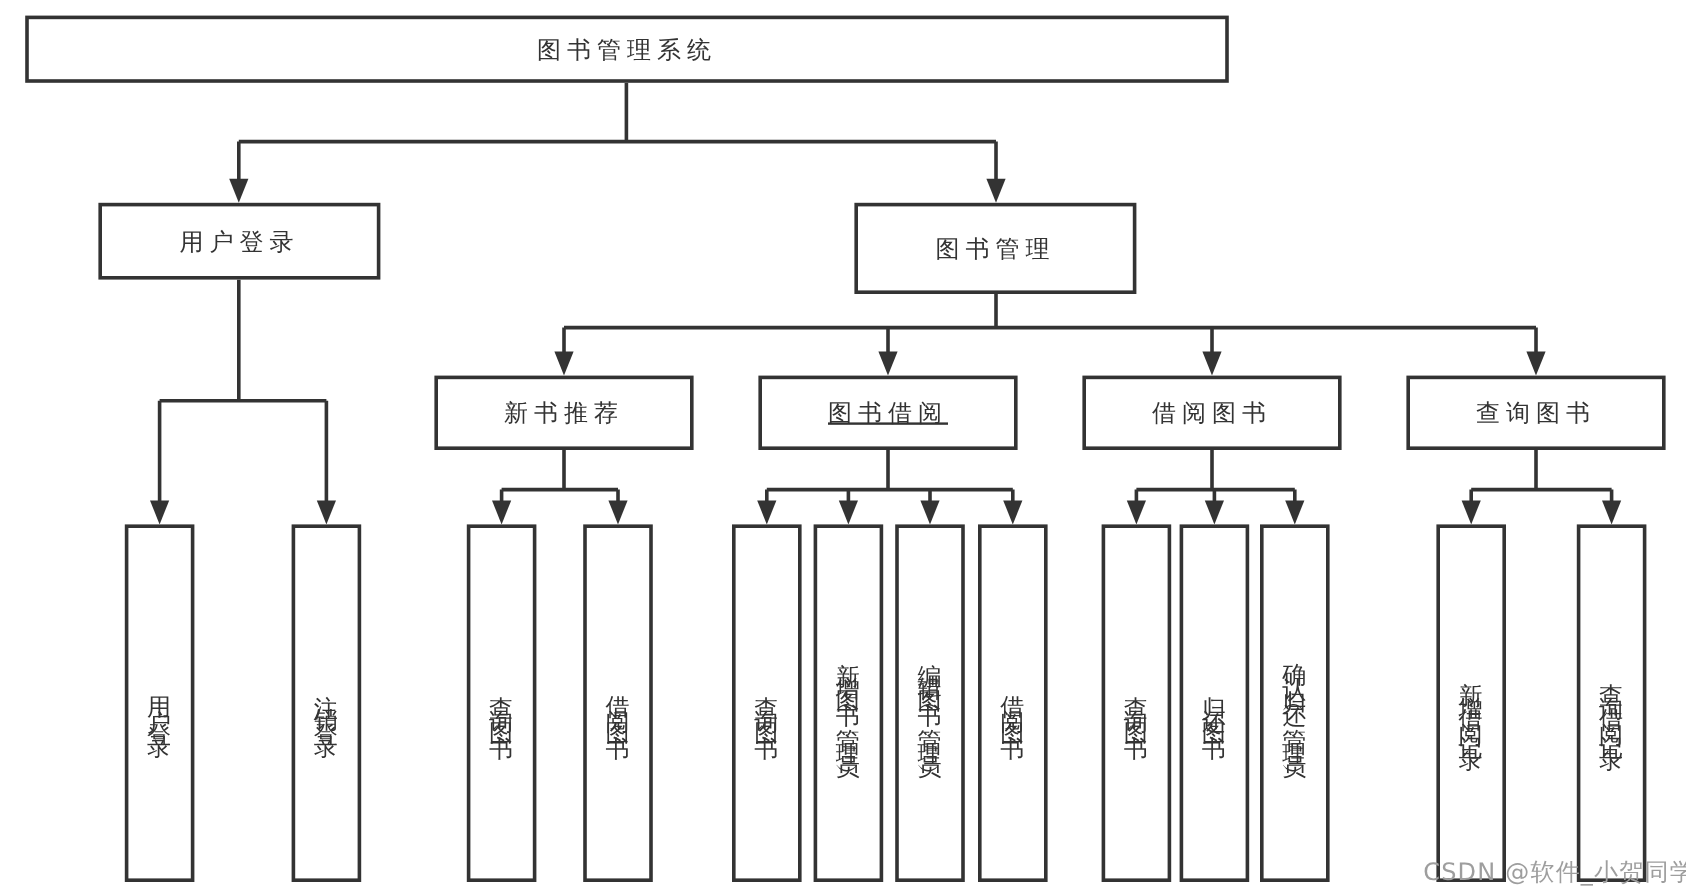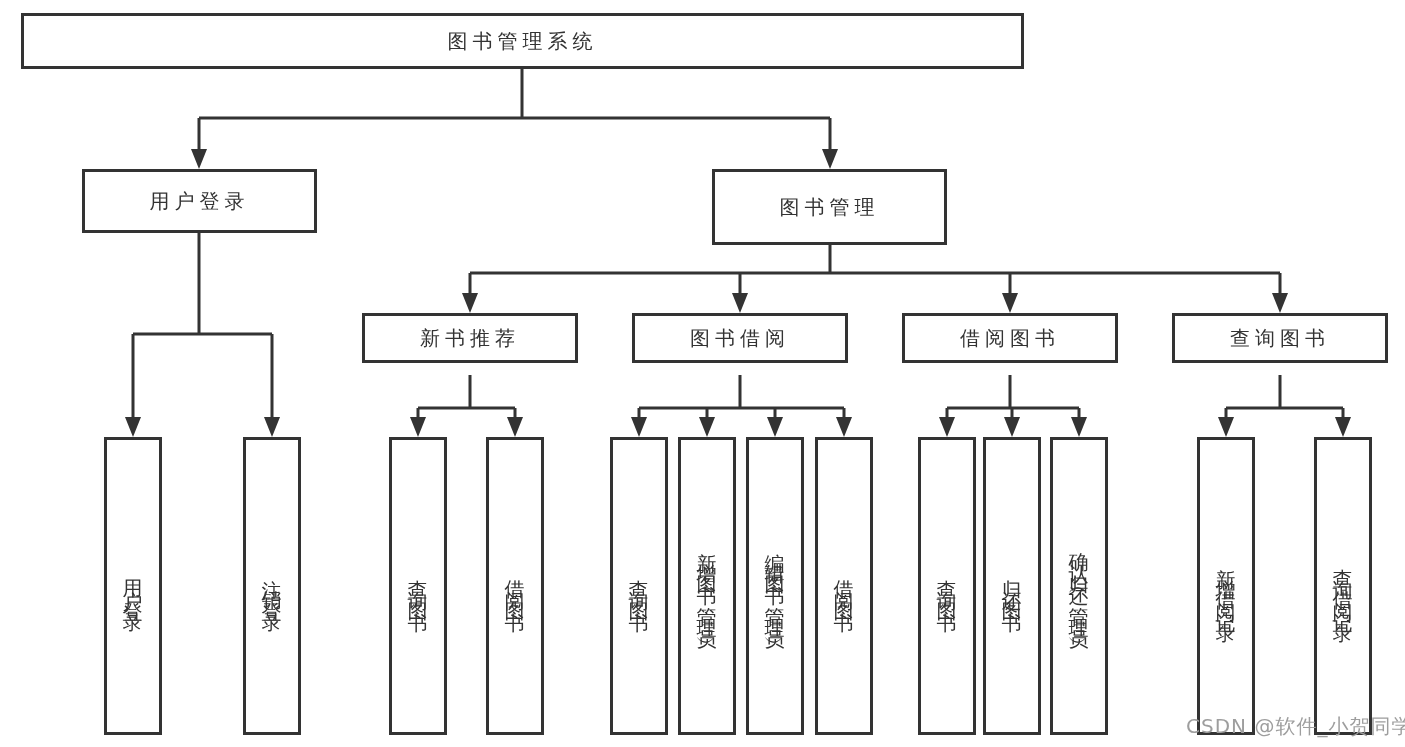--- a/index.html
+++ b/index.html
@@ -45,23 +45,23 @@
     letter-spacing: 11px;
     line-height: 1;
     font-size: 20px;
   }
   
   .n-root  { left: 21px;   top: 13px;  width: 1003px; height: 56px; }
   
   .n-l2a   { left: 82px;   top: 169px; width: 235px;  height: 64px; }
   .n-l2b   { left: 712px;  top: 169px; width: 235px;  height: 76px; }
   
-  .n-l3    { top: 313px; width: 216px; height: 50px; }
+  .n-l3    { top: 313px; width: 216px; height: 62px; }
   .n-l3a   { left: 362px; }
-  .n-l3b   { left: 632px; }
+  .n-l3b   { left: 632px; text-decoration: underline; }
   .n-l3c   { left: 902px; }
   .n-l3d   { left: 1172px; }
   
   .leaf    { top: 437px; width: 58px; height: 298px; }
   .lf1  { left: 104px; }
   .lf2  { left: 243px; }
   .lf3  { left: 389px; }
   .lf4  { left: 486px; }
   .lf5  { left: 610px; }
   .lf6  { left: 678px; }

